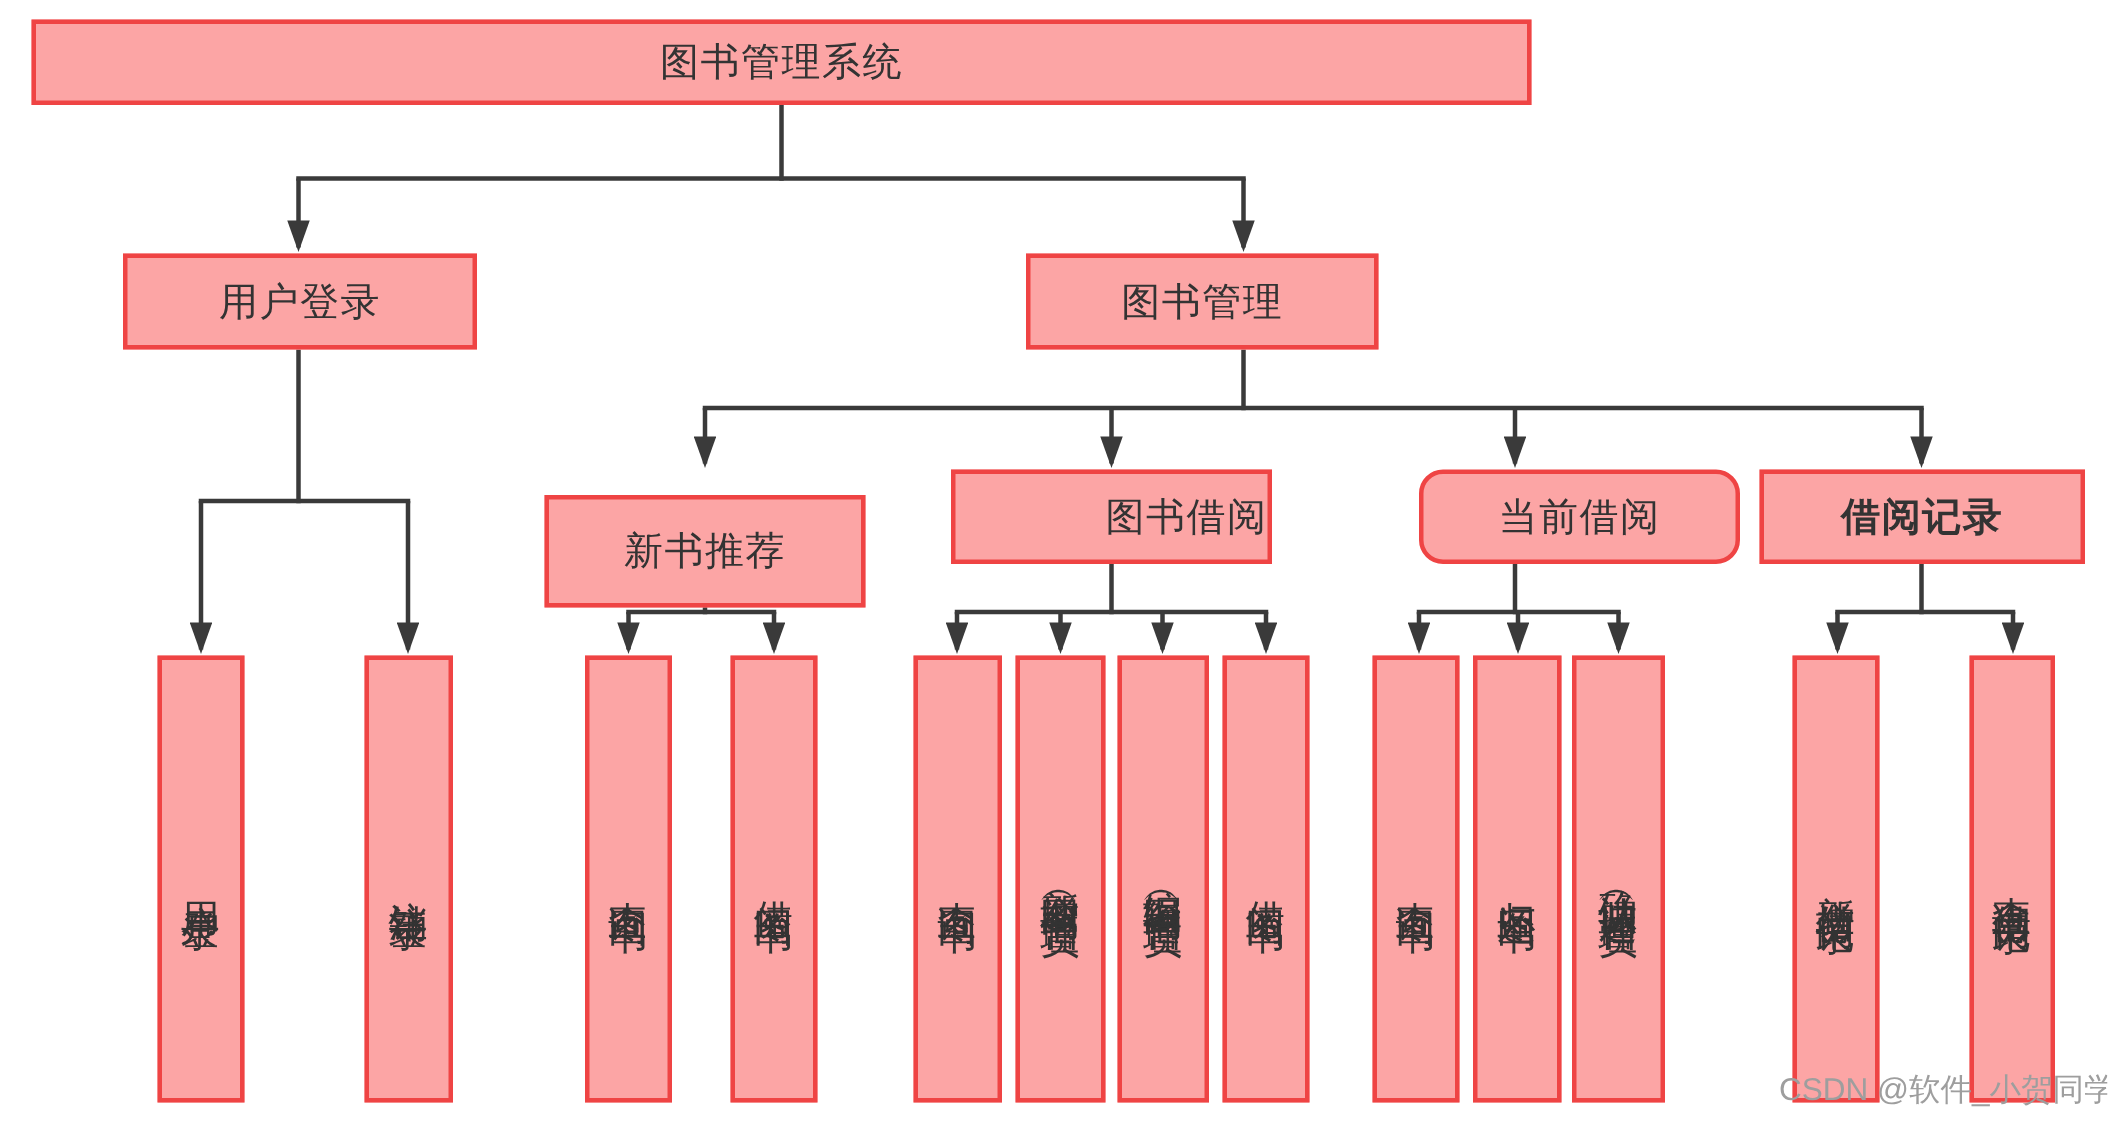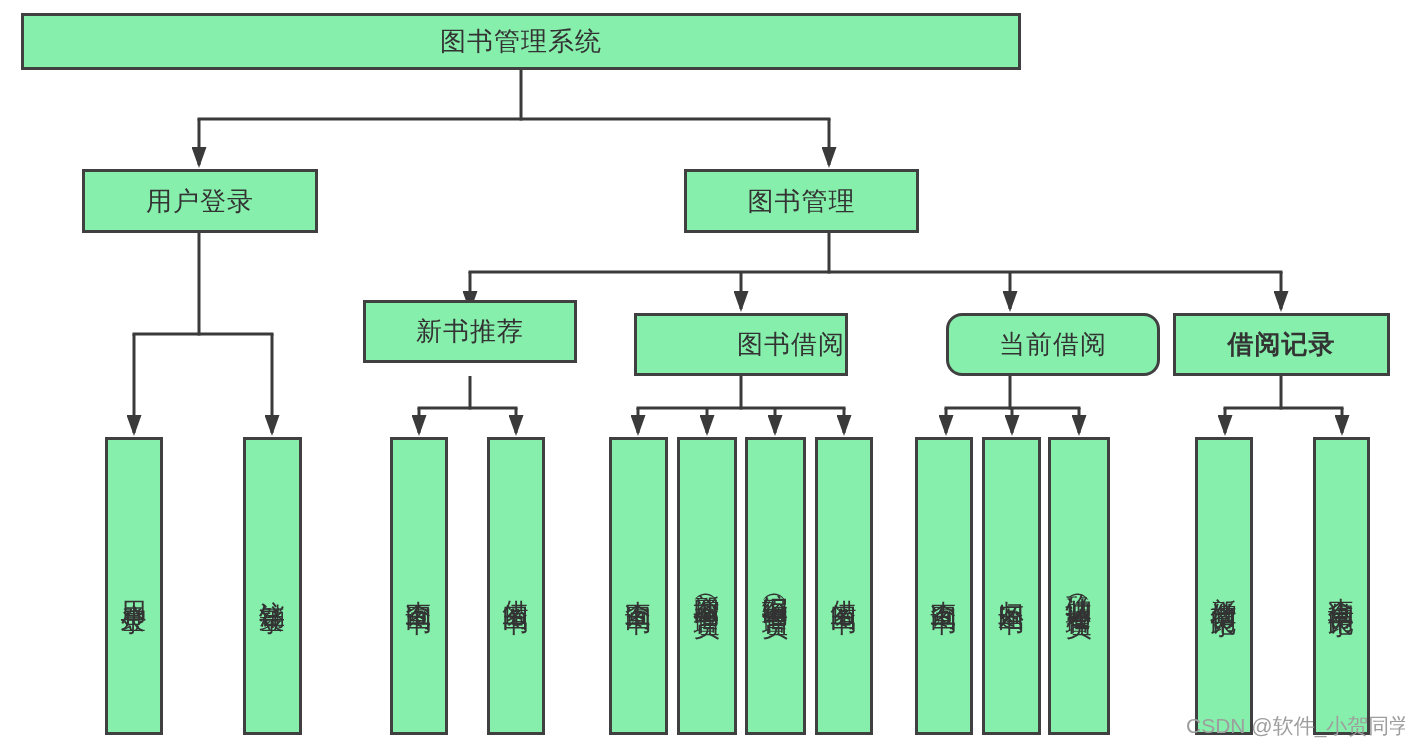--- a/index.html
+++ b/index.html
@@ -13,22 +13,22 @@
   }
   .wires {
     position: absolute;
     left: 0; top: 0;
     width: 1405px; height: 747px;
     pointer-events: none;
   }
   .box {
     position: absolute;
     box-sizing: border-box;
-    border: 3px solid #404040;
-    background: #86efac;
+    border: 3px solid #ef4444;
+    background: #fca5a5;
     display: flex;
     align-items: center;
     justify-content: center;
     color: #333333;
   }
   .hlbl {
     font-size: 26px;
     letter-spacing: 1px;
     color: #333333;
     white-space: nowrap;
@@ -112,21 +112,21 @@
     <span class="hlbl">图书管理系统</span>
   </div>
 
   <div class="box" style="left:82px; top:169px; width:236px; height:64px;">
     <span class="hlbl">用户登录</span>
   </div>
   <div class="box" style="left:684px; top:169px; width:235px; height:64px;">
     <span class="hlbl">图书管理</span>
   </div>
 
-  <div class="box" style="left:363px; top:300px; width:214px; height:63px;">
+  <div class="box" style="left:363px; top:330px; width:214px; height:75px;">
     <span class="hlbl">新书推荐</span>
   </div>
   <div class="box" style="left:634px; top:313px; width:214px; height:63px;justify-content:flex-end;">
     <span class="hlbl">图书借阅</span>
   </div>
   <div class="box" style="left:946px; top:313px; width:214px; height:63px;border-radius:16px;">
     <span class="hlbl">当前借阅</span>
   </div>
   <div class="box" style="left:1173px; top:313px; width:217px; height:63px;font-weight:bold;">
     <span class="hlbl">借阅记录</span>

